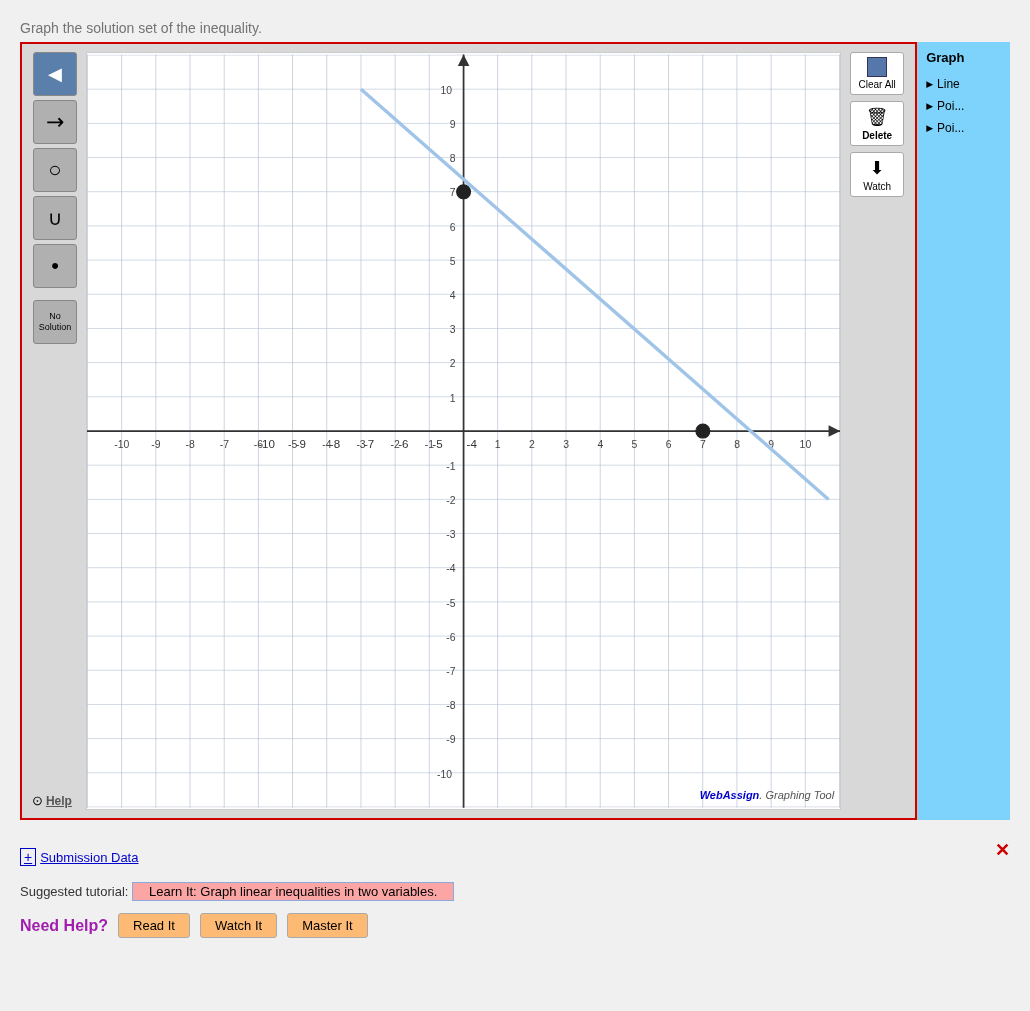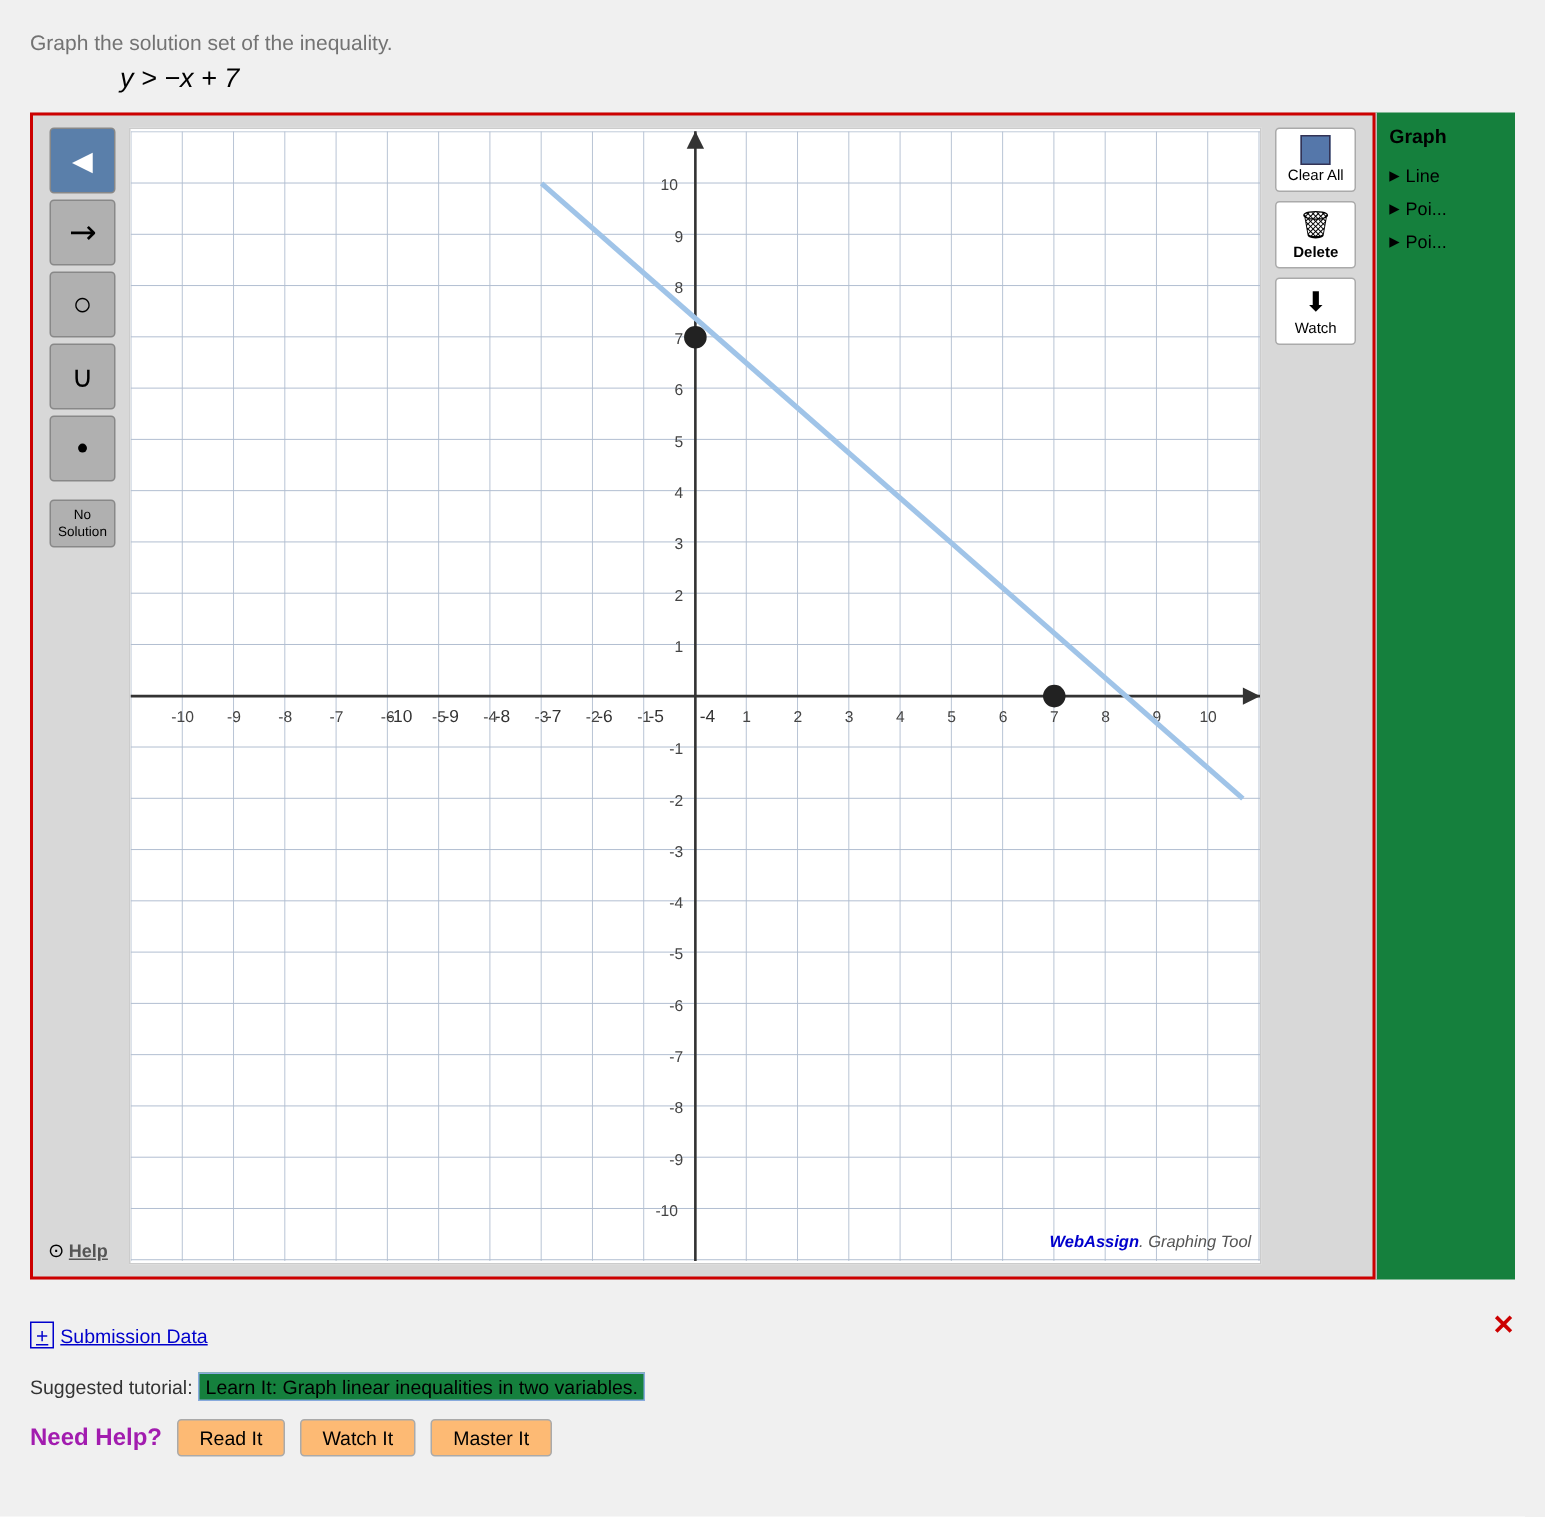--- a/index.html
+++ b/index.html
@@ -52,21 +52,21 @@
       justify-content: center;
       cursor: pointer;
       font-size: 18px;
     }
     .tool-btn.active {
       background: #5a7faa;
       color: white;
     }
     .no-solution-btn {
       width: 44px;
-      height: 32px;
+      height: 44px;
       background: #b0b0b0;
       border: 1px solid #888;
       border-radius: 3px;
       font-size: 9px;
       text-align: center;
       cursor: pointer;
       display: flex;
       align-items: center;
       justify-content: center;
       line-height: 1.2;
@@ -158,23 +158,23 @@
       display: flex;
       align-items: center;
       gap: 4px;
     }
     .suggested-section {
       margin-top: 18px;
       font-size: 13px;
       color: #333;
     }
     .tutorial-link {
-      background: #15803d;
+      background: #fca5a5;
       border: 1px solid #88aadd;
-      padding: 1px 4px;
+      padding: 1px 16px;
       color: #000;
       text-decoration: none;
       font-size: 13px;
       text-align: right;
     }
     .need-help {
       margin-top: 14px;
       display: flex;
       align-items: center;
       gap: 10px;
@@ -196,21 +196,20 @@
       width: 100%;
       height: 100%;
     }
   </style>
 </head>
 <body>
 
 <div class="page-wrapper">
 
   <div class="problem-title">Graph the solution set of the inequality.</div>
-  <div class="inequality">y &gt; −x + 7</div>
 
   <div style="display:flex; flex-direction:row; gap:0;">
     <div class="graphing-container">
 
       <div class="left-toolbar">
         <div class="tool-btn active" title="Select">
           <span>◀</span>
         </div>
         <div class="tool-btn" title="Line">
           <span style="font-size:22px; transform:rotate(45deg); display:inline-block;">↗</span>
@@ -334,21 +333,21 @@
           <span style="font-size:10px;font-weight:bold;">Delete</span>
         </div>
         <div class="fill-btn">
           <span style="font-size:18px;">⬇</span>
           <span style="font-size:10px;">Watch</span>
         </div>
       </div>
 
     </div>
 
-    <div class="graph-panel" style="width:100px; background:#15803d; padding:8px; border-left:1px solid #bbb;">
+    <div class="graph-panel" style="width:100px; background:#7dd3fc; padding:8px; border-left:1px solid #bbb;">
       <div class="graph-panel-title">Graph</div>
       <div class="panel-item">
         <span style="font-size:9px;">▶</span>
         <span style="font-size:12px;">Line</span>
       </div>
       <div class="panel-item">
         <span style="font-size:9px;">▶</span>
         <span style="font-size:12px;">Poi...</span>
       </div>
       <div class="panel-item">

